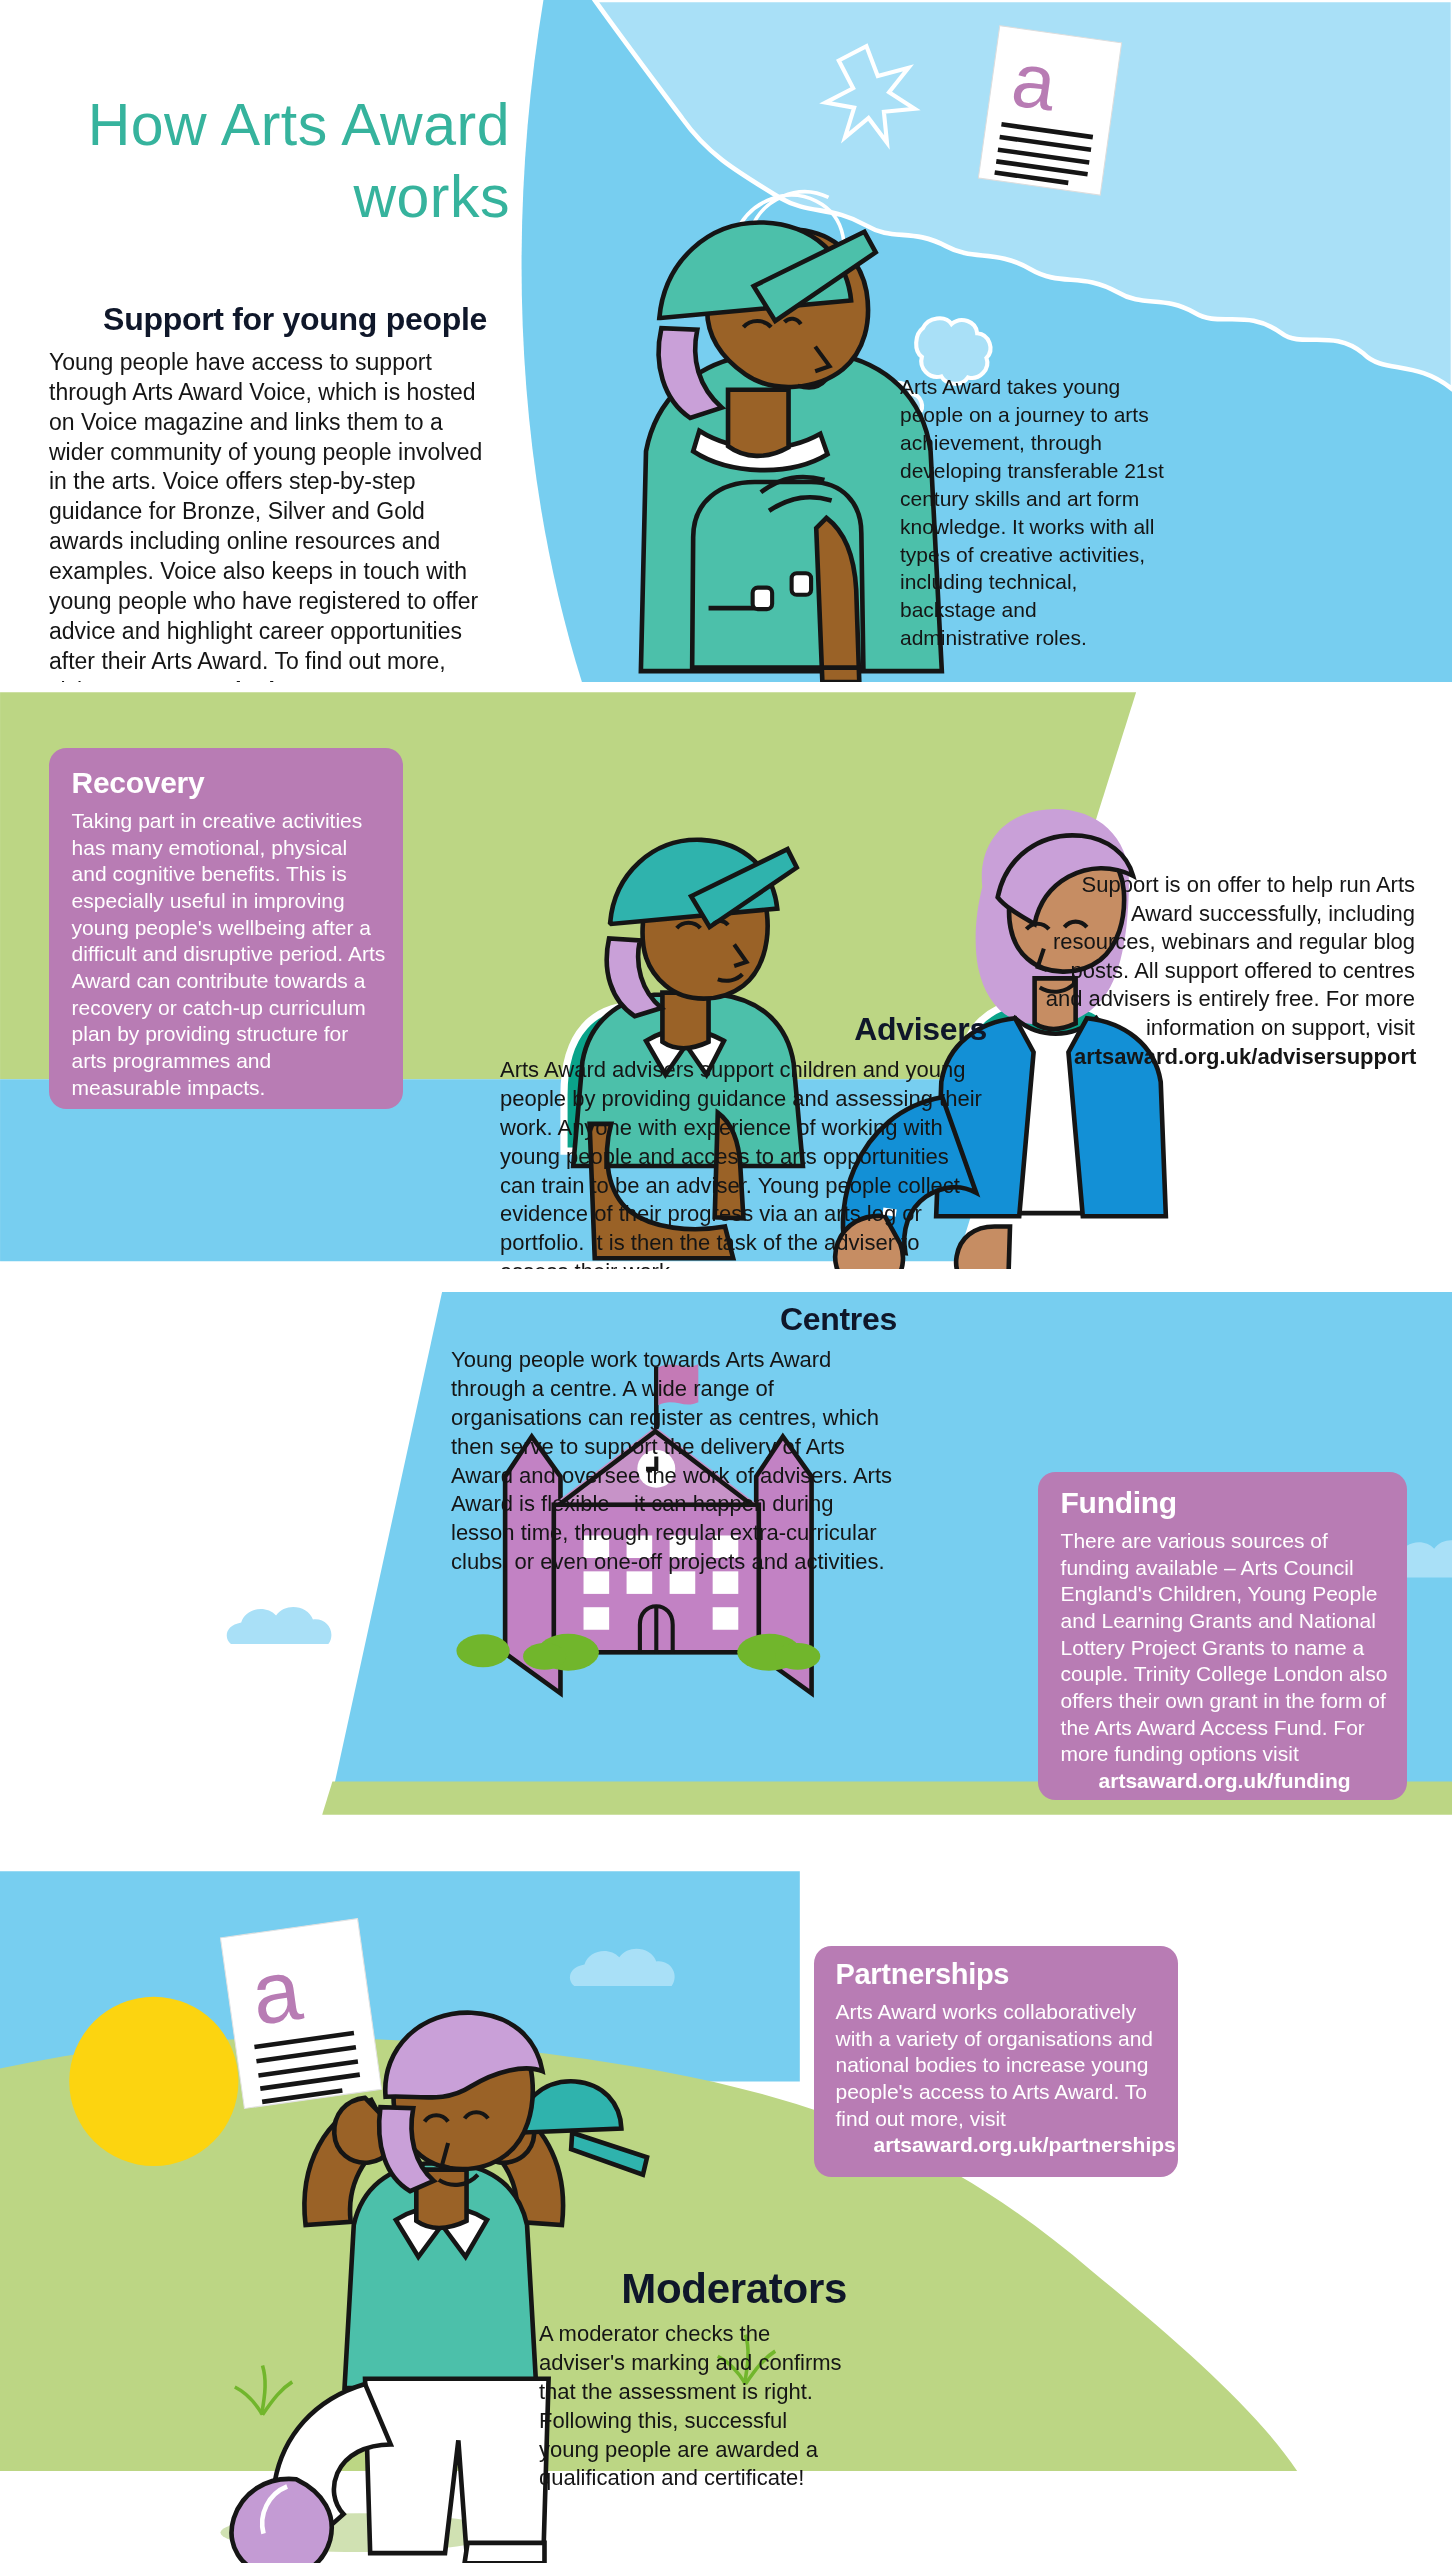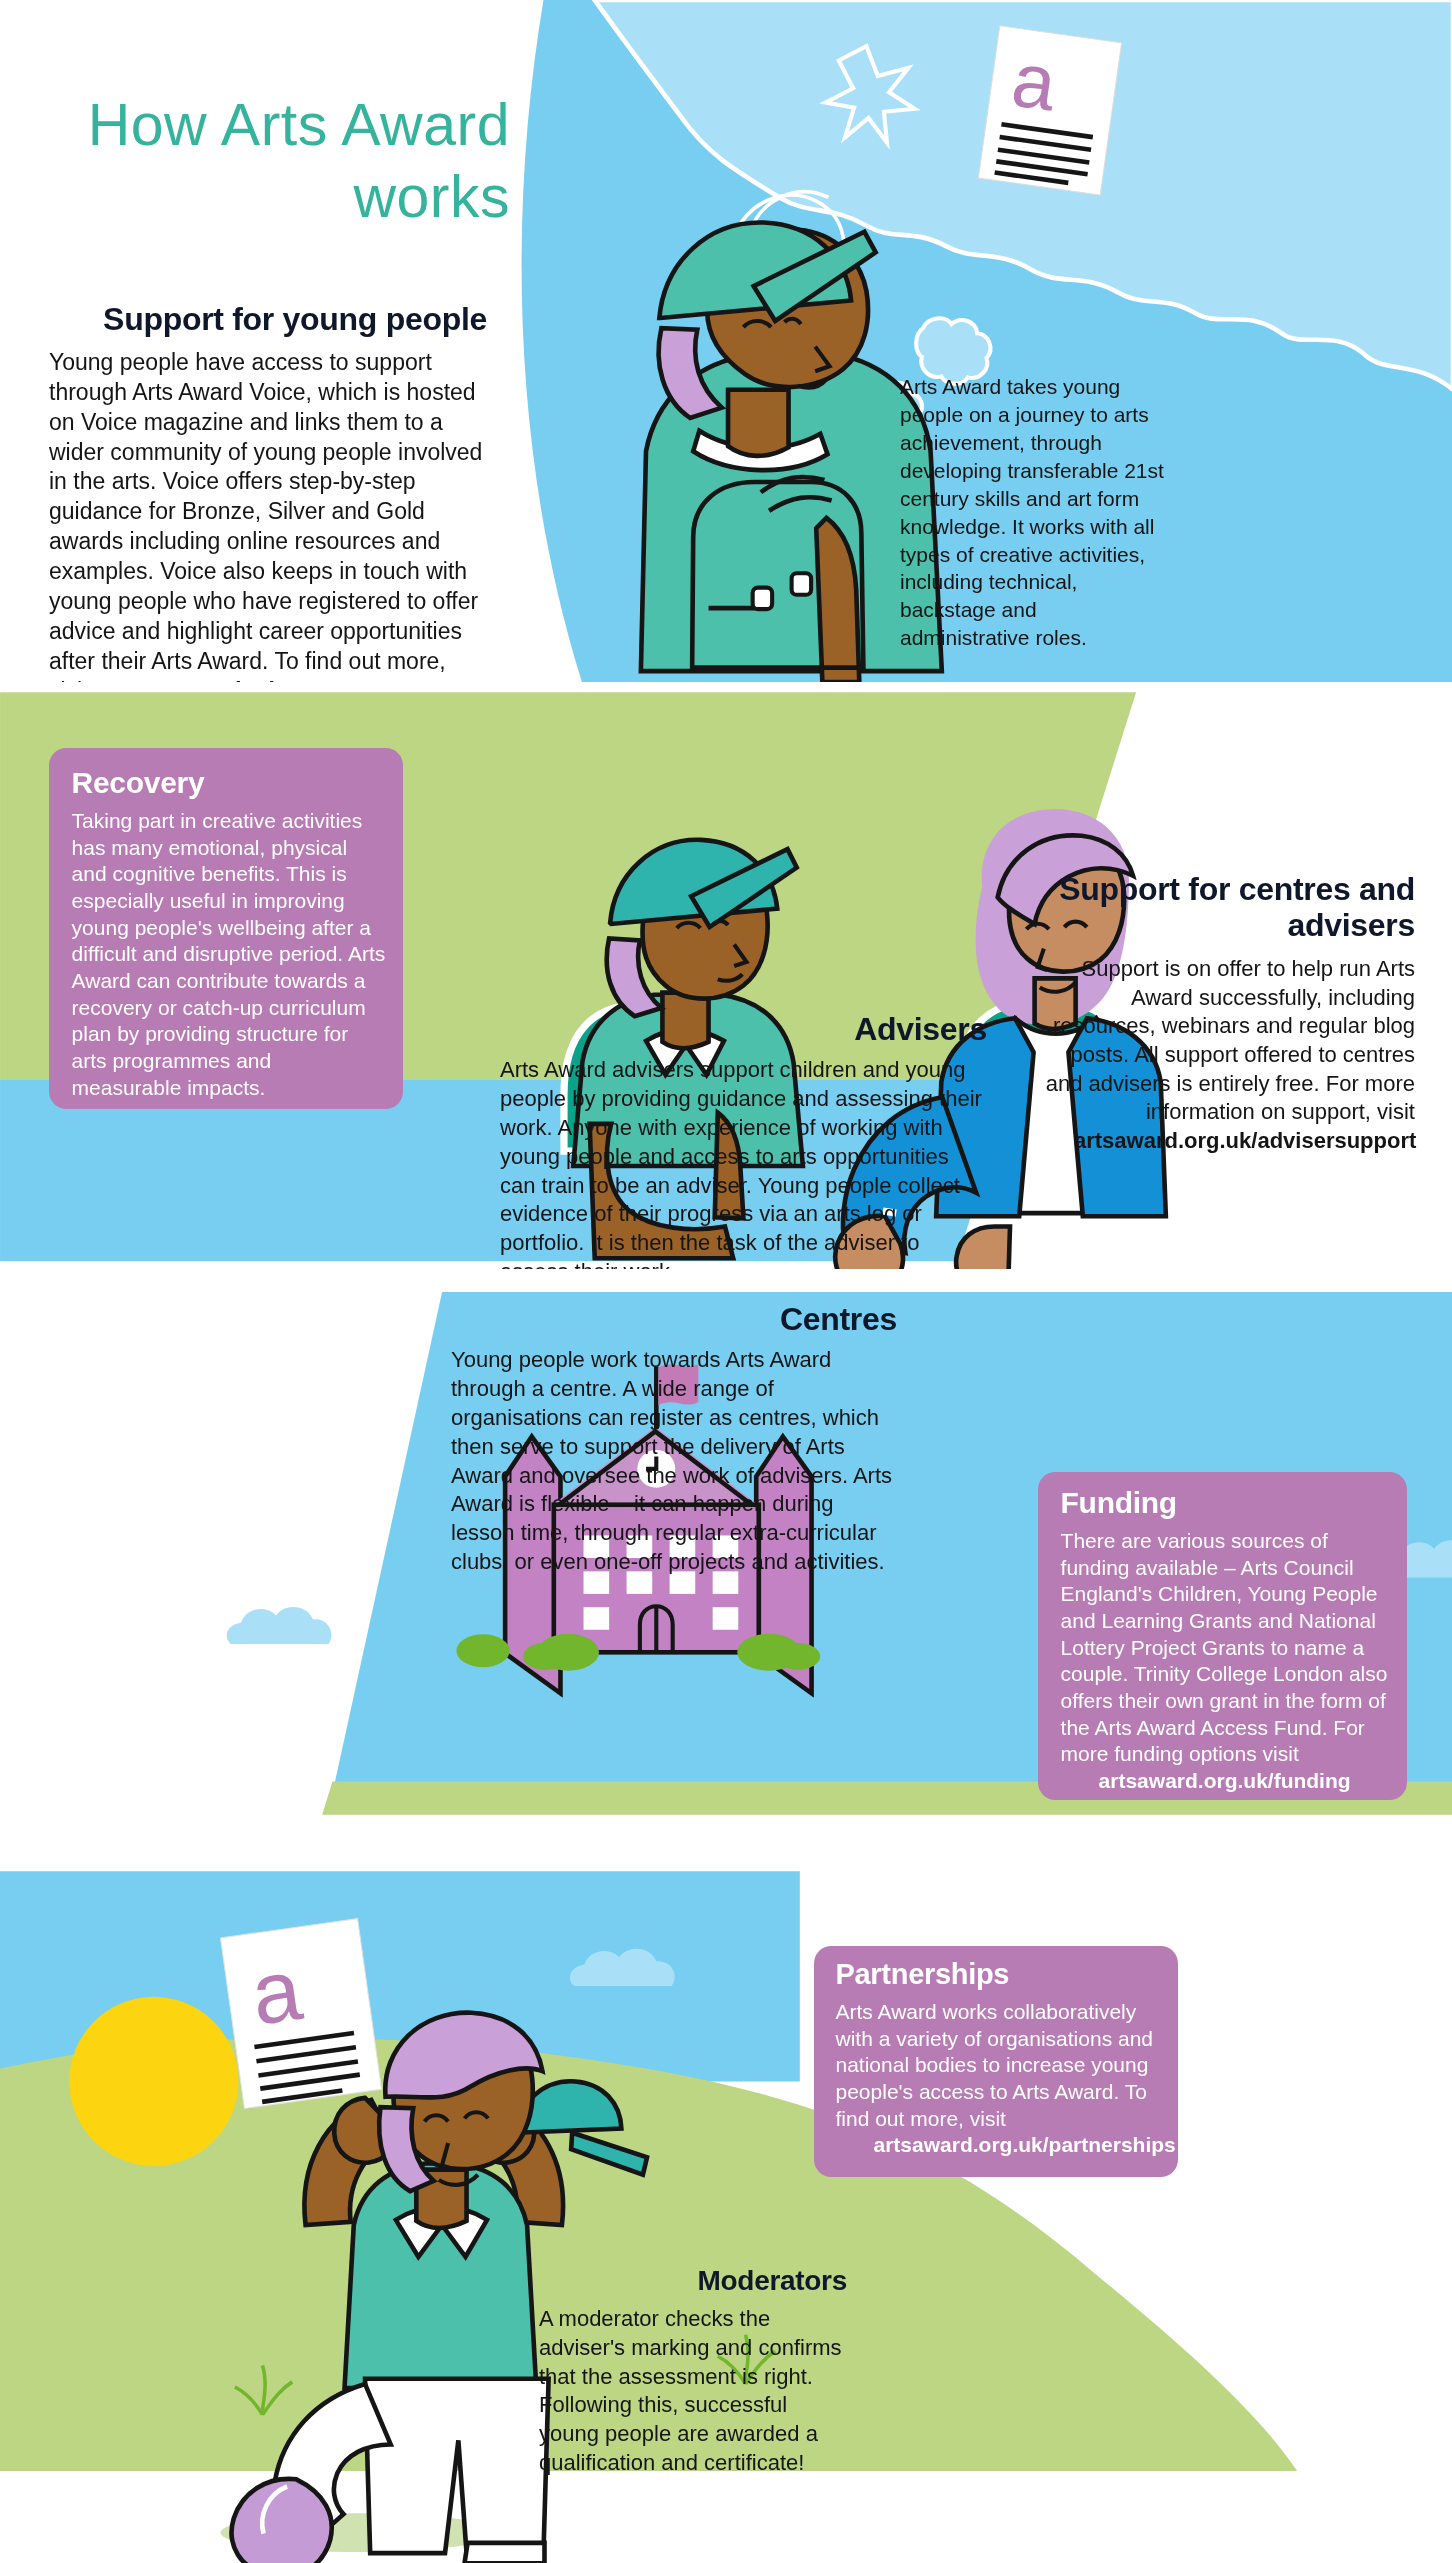--- a/index.html
+++ b/index.html
@@ -199,21 +199,20 @@
     <div class="h-white" style="position:absolute;left:22.6px;top:19.5px;font-size:30px;line-height:1;">Recovery</div>
     <div class="body-white" style="position:absolute;left:22.6px;top:60px;width:314px;font-size:21px;line-height:1.27;">Taking part in creative activities has many emotional, physical and cognitive benefits. This is especially useful in improving young people's wellbeing after a difficult and disruptive period. Arts Award can contribute towards a recovery or catch-up curriculum plan by providing structure for arts programmes and measurable impacts.</div>
   </div>
 
   <div style="position:absolute;left:500px;top:1012px;width:487px;">
     <div class="h-dark" style="font-size:32px;line-height:1.1;margin-bottom:9.2px;">Advisers</div>
     <div class="body-dark" style="font-size:22px;line-height:1.31;">Arts Award advisers support children and young people by providing guidance and assessing their work. Anyone with experience of working with young people and access to arts opportunities can train to be an adviser. Young people collect evidence of their progress via an arts log or portfolio. It is then the task of the adviser to assess their work.</div>
   </div>
 
   <div style="position:absolute;left:1036px;top:871px;width:379px;text-align:right;">
-    <div class="h-dark" style="font-size:32px;line-height:1.14;margin-bottom:11.3px;">Support for centres and advisers</div>
     <div class="body-dark" style="font-size:22px;line-height:1.30;">
       <span>Support is on offer to help run Arts Award successfully, including resources, webinars and regular blog posts. All support offered to centres and advisers is entirely free. For more information on support, visit </span><span class="b">artsaward.org.uk/advisersupport</span>
     </div>
   </div>
 
   <svg class="band" style="top:1269px;height:597px;" width="1453" height="597" viewBox="0 0 2834 1165">
     <rect x="0" y="0" width="2834" height="1165" fill="#ffffff"></rect>
 
     <path d="M862 45 H2834 V1060 H640 Z" fill="#77cef0"></path>
 
@@ -371,18 +370,18 @@
   </svg>
 
   <div class="purple-card" style="left:814px;top:1946px;width:364px;height:231px;">
     <div class="h-white" style="position:absolute;left:21.5px;top:14.4px;font-size:29px;line-height:1;">Partnerships</div>
     <div class="body-white" style="position:absolute;left:21.5px;top:53px;width:325px;font-size:21px;line-height:1.27;">
       <span>Arts Award works collaboratively with a variety of organisations and national bodies to increase young people's access to Arts Award. To find out more, visit </span><span class="b">artsaward.org.uk/partnerships</span>
     </div>
   </div>
 
   <div style="position:absolute;left:539px;top:2266px;width:308px;">
-    <div class="h-dark" style="font-size:28px;line-height:1.1;margin-bottom:8.2px;">Moderators</div>
+    <div class="h-dark" style="font-size:42px;line-height:1.1;margin-bottom:8.2px;">Moderators</div>
     <div class="body-dark" style="font-size:22px;line-height:1.31;">A moderator checks the adviser's marking and confirms that the assessment is right. Following this, successful young people are awarded a qualification and certificate!</div>
   </div>
 
 </div>
 
 
 </body></html>

